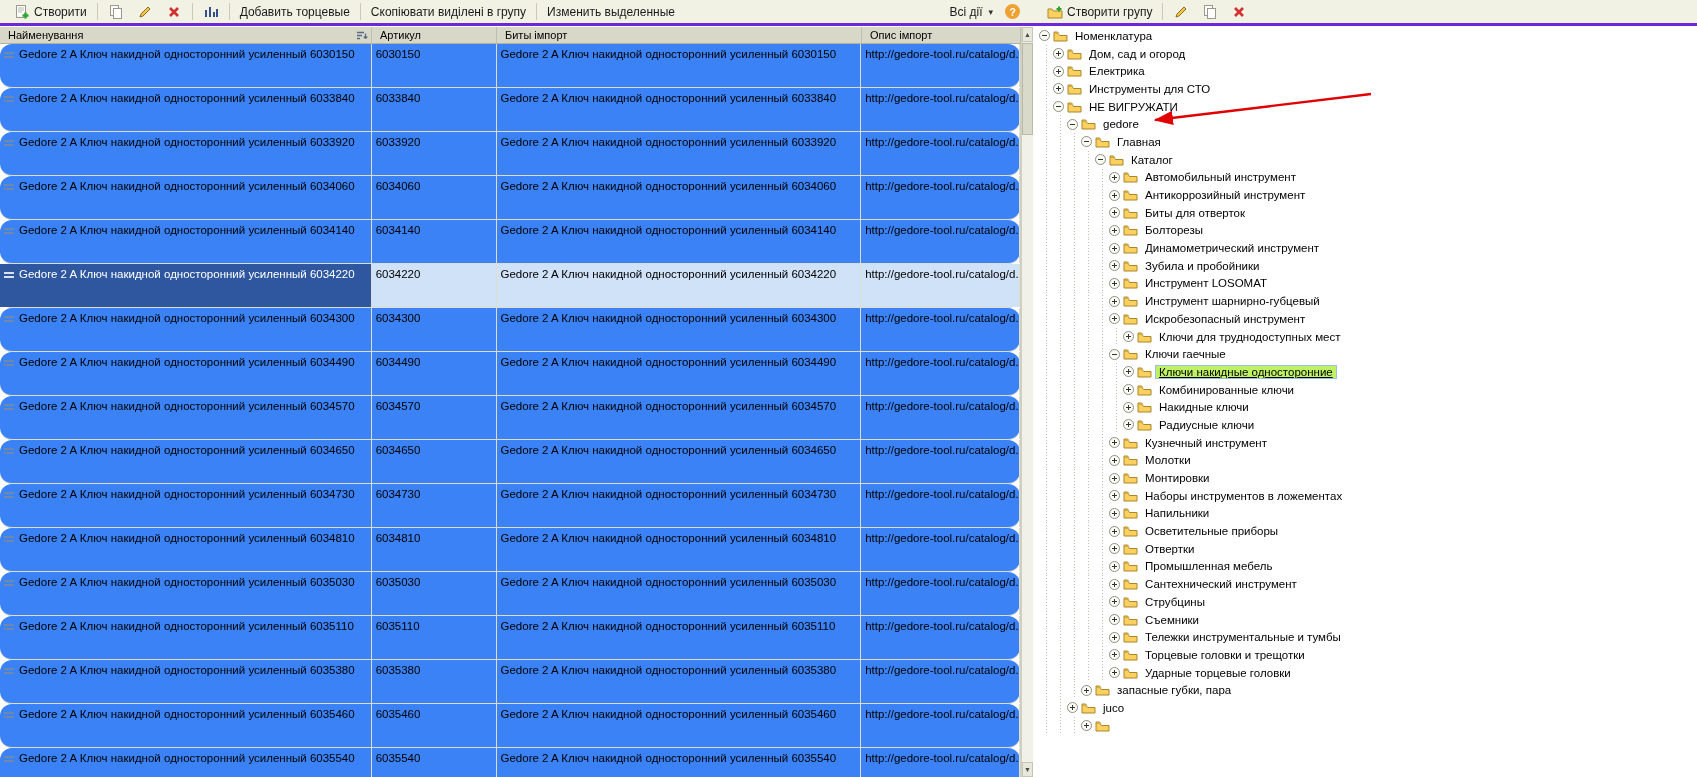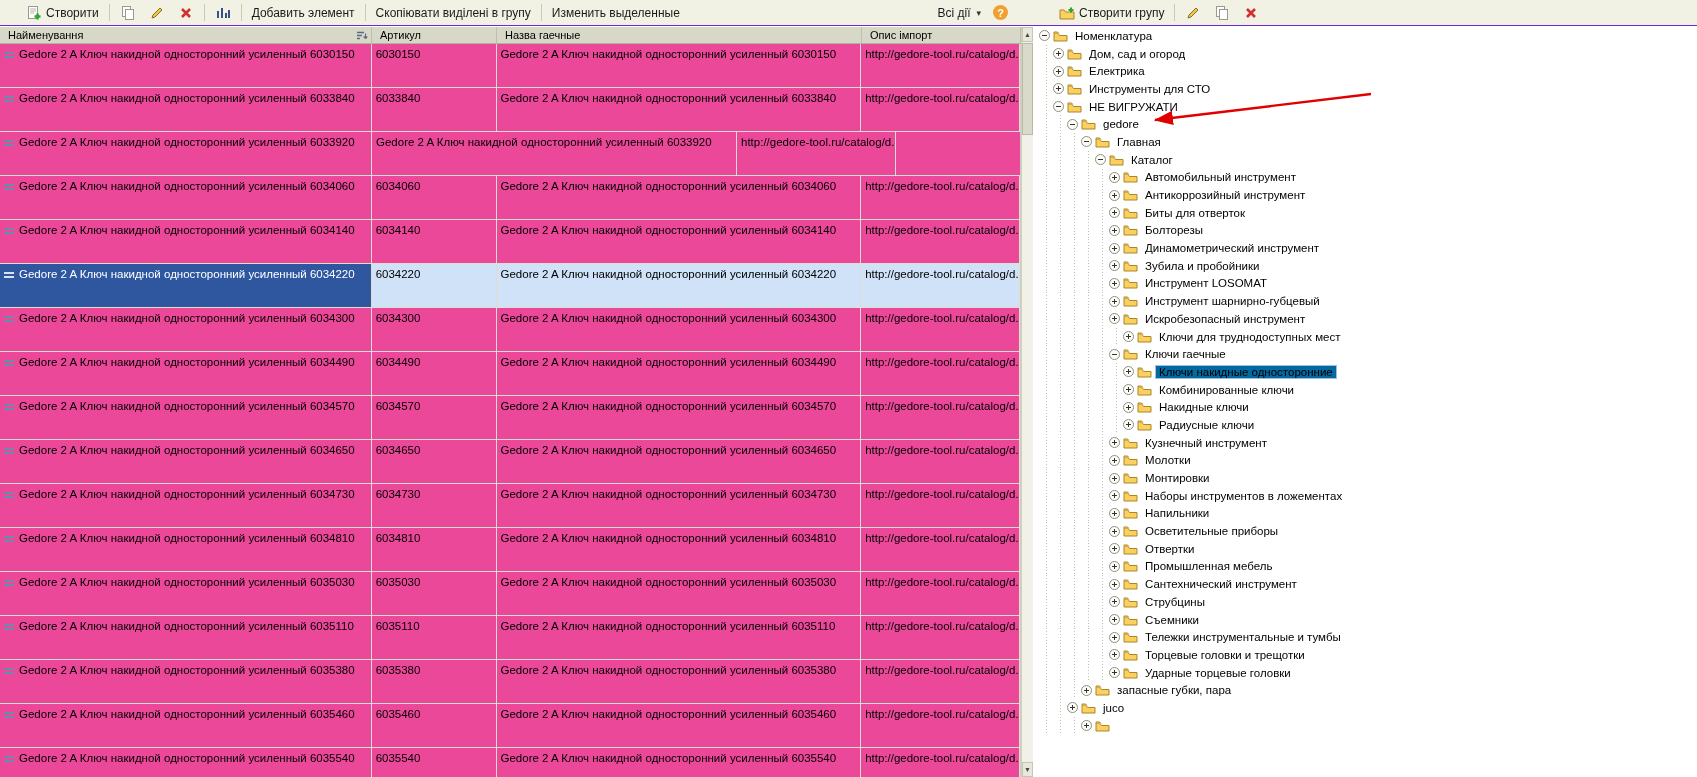--- a/index.html
+++ b/index.html
@@ -3,36 +3,36 @@
 <meta charset="utf-8">
 <style>
   *{box-sizing:border-box;margin:0;padding:0;}
   html,body{width:1697px;height:777px;}
   body{font-family:"Liberation Sans","DejaVu Sans",sans-serif;font-size:12px;color:#000;background:#fff;overflow:hidden;}
   .app{position:relative;width:1697px;height:777px;background:#fff;}
   .left-panel{position:absolute;left:0;top:0;width:1033px;height:777px;}
   .right-panel{position:absolute;left:1033px;top:0;width:690px;height:777px;background:#fff;}
 
   
-  .toolbar{position:absolute;left:0;top:0;right:0;height:26px;background:#f2f2e4;border-bottom:1px solid #6d28d9;display:flex;align-items:center;padding:0 20px;gap:1px;z-index:3;}
+  .toolbar{position:absolute;left:0;top:0;right:0;height:26px;background:#f2f2e4;border-bottom:3px solid #6d28d9;display:flex;align-items:center;padding:0 8px;gap:1px;z-index:3;}
   .tb-btn{display:flex;align-items:center;gap:4px;height:22px;padding:0 5px;border:1px solid transparent;color:#1a1a1a;white-space:nowrap;cursor:default;}
   .tb-sep{width:1px;height:17px;background:#c9c9b6;margin:0 3px;flex:none;}
   .all-actions{margin-left:auto;}
   .caret{font-size:9px;margin-left:2px;color:#333;}
   .help{width:15px;height:15px;border-radius:50%;background:#f0a030;color:#fff;font-weight:bold;font-size:11px;display:flex;align-items:center;justify-content:center;margin:0 5px;flex:none;}
   .ic{display:flex;flex:none;}
   .ic svg{display:block;}
 
   
   .thead{position:absolute;left:0;top:27px;width:1021px;height:17px;display:flex;background:#d8d8c8;border-bottom:1px solid #b2b2a0;z-index:2;}
   .th{position:relative;padding:1px 8px;font-size:11px;border-right:1px solid #bfbfaf;display:flex;align-items:center;overflow:hidden;white-space:nowrap;}
   .c-name{width:372px;} .c-art{width:125px;} .c-imp{width:365px;} .c-desc{width:159px;}
   .sort-ic{position:absolute;right:3px;top:3px;}
   .tbody{position:absolute;left:0;top:44px;width:1021px;height:733px;overflow:hidden;border-right:1px solid #cfcfc0;background:#fff;}
-  .t-row{display:flex;height:44px;border-bottom:1px solid #ddddd0;background:#ec4899;}
+  .t-row{display:flex;height:44px;border-bottom:1px solid #ddddd0;background:#3b82f6;border-radius:12px;}
   .t-cell{padding:4px 4px 0 4px;font-size:11.5px;border-right:1px solid #ddddd0;overflow:hidden;white-space:nowrap;display:flex;align-items:flex-start;}
   .t-cell.c-name{gap:5px;}
   .item-icon{margin-top:4px;width:10px;flex:none;display:flex;flex-direction:column;gap:2px;}
   .item-icon i{display:block;height:2px;background:#7089aa;}
   .t-row.sel .c-name{background:#2e57a0;color:#fff;}
   .t-row.sel .item-icon i{background:#d7e2f2;}
   .t-row.sel .c-art,.t-row.sel .c-imp,.t-row.sel .c-desc{background:#cfe2f8;}
 
   
   .vscroll{position:absolute;top:27px;bottom:0;background:#f1f1e9;border-left:1px solid #d0d0c2;z-index:2;}
@@ -46,21 +46,21 @@
 
   
   .tree{position:absolute;left:2px;top:27px;right:10px;bottom:0;overflow:hidden;}
   .tree-row{display:flex;align-items:center;height:17.7px;padding-left:4px;}
   .guide{width:14px;align-self:stretch;flex:none;background-image:repeating-linear-gradient(to bottom,#c0c0b0 0 1px,transparent 1px 3px);background-size:1px 100%;background-position:7px 0;background-repeat:no-repeat;}
   .exp{flex:none;width:11px;height:11px;border:1px solid #8f8f80;border-radius:50%;background:#fdfdf8;position:relative;margin-right:3px;}
   .exp::before{content:"";position:absolute;left:2px;right:2px;top:4px;height:1px;background:#333;}
   .exp.plus::after{content:"";position:absolute;top:2px;bottom:2px;left:4px;width:1px;background:#333;}
   .folder{flex:none;margin-right:4px;display:flex;}
   .tree-label{padding:0 3px;white-space:nowrap;font-size:11.5px;}
-  .tree-label.sel{background:#0369a1;outline:1px solid #9dbfe4;}
+  .tree-label.sel{background:#bef264;outline:1px solid #9dbfe4;text-decoration:underline;}
 
   .arrow{position:absolute;left:0;top:0;pointer-events:none;z-index:4;}
 </style>
 </head>
 <body>
 
 <div class="app">
 
   <div class="left-panel">
 
@@ -101,21 +101,21 @@
       <span class="tb-sep"></span>
       <div class="tb-btn">
         <span class="ic">
           <svg width="16" height="16">
               <path d="M3 13V6 M7 13V3 M11 13V8 M14 13V5" stroke="#35508a" stroke-width="2"></path>
             </svg>
         </span>
       </div>
       <span class="tb-sep"></span>
       <div class="tb-btn">
-        <span>Добавить элемент</span>
+        <span>Добавить торцевые</span>
       </div>
       <span class="tb-sep"></span>
       <div class="tb-btn">
         <span>Скопіювати виділені в групу</span>
       </div>
       <span class="tb-sep"></span>
       <div class="tb-btn">
         <span>Изменить выделенные</span>
       </div>
       <div class="tb-btn all-actions">
@@ -132,21 +132,21 @@
           <svg width="13" height="11">
               <path d="M2 2.5h7M2 5.5h5M2 8.5h3" stroke="#5a6a86" stroke-width="1.4"></path>
               <path d="M10.5 3.5v5M10.5 8.5l-1.8-2M10.5 8.5l1.8-2" stroke="#5a6a86" stroke-width="1.2" fill="none"></path>
             </svg>
         </span>
       </div>
       <div class="th c-art">
         <span>Артикул</span>
       </div>
       <div class="th c-imp">
-        <span>Назва гаечные</span>
+        <span>Биты імпорт</span>
       </div>
       <div class="th c-desc">
         <span>Опис імпорт</span>
       </div>
     </div>
 
     <div class="tbody">
         <div class="t-row">
           <div class="t-cell c-name">
             <span class="item-icon">
@@ -172,20 +172,21 @@
           <div class="t-cell c-desc">http://gedore-tool.ru/catalog/d...</div>
         </div>
         <div class="t-row">
           <div class="t-cell c-name">
             <span class="item-icon">
               <i></i>
               <i></i>
             </span>
             <span class="cell-text">Gedore 2 A Ключ накидной односторонний усиленный 6033920</span>
           </div>
+          <div class="t-cell c-art">6033920</div>
           <div class="t-cell c-imp">Gedore 2 A Ключ накидной односторонний усиленный 6033920</div>
           <div class="t-cell c-desc">http://gedore-tool.ru/catalog/d...</div>
         </div>
         <div class="t-row">
           <div class="t-cell c-name">
             <span class="item-icon">
               <i></i>
               <i></i>
             </span>
             <span class="cell-text">Gedore 2 A Ключ накидной односторонний усиленный 6034060</span>

